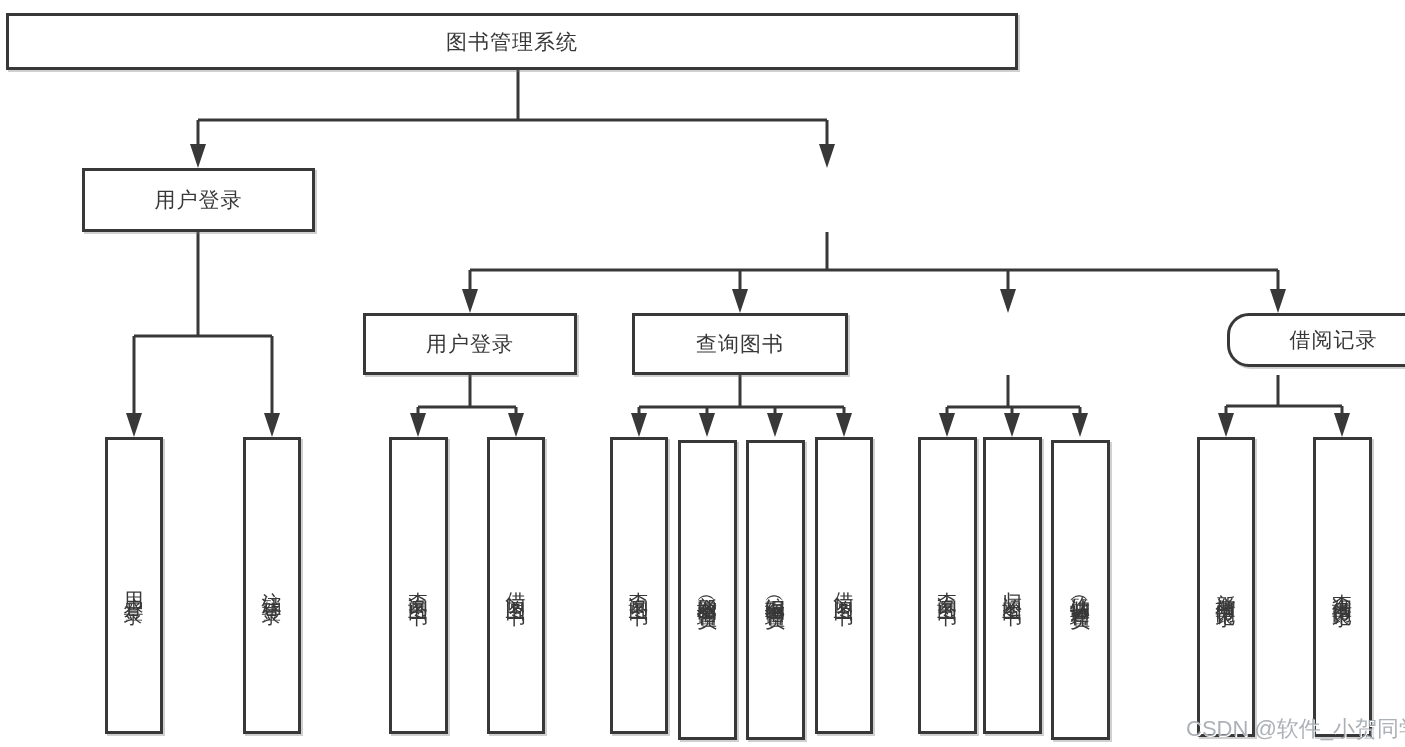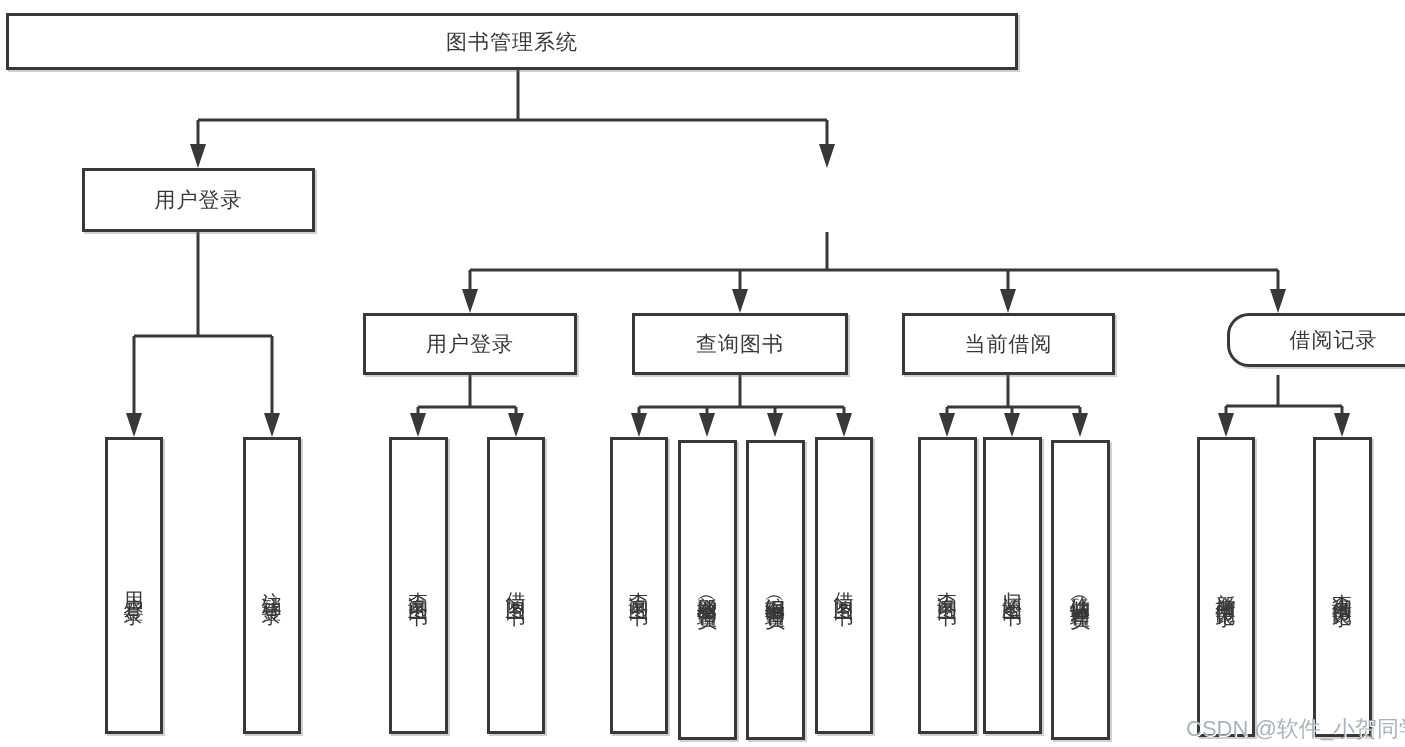--- a/index.html
+++ b/index.html
@@ -117,23 +117,20 @@
   <div class="box hbox" style="left:82px; top:168px; width:233px; height:64px;">
     <span>用户登录</span>
   </div>
 
   <div class="box hbox" style="left:363px; top:313px; width:214px; height:62px;">
     <span>用户登录</span>
   </div>
   <div class="box hbox" style="left:632px; top:313px; width:216px; height:62px;">
     <span>查询图书</span>
   </div>
-  <div class="box hbox" style="left:902px; top:313px; width:213px; height:62px;">
-    <span>当前借阅</span>
-  </div>
   <div class="box hbox" style="left:1227px; top:313px; width:213px; height:54px;border-radius:22px;">
     <span>借阅记录</span>
   </div>
 
   <div class="box vbox" style="left:105px; top:437px; width:58px; height:297px;">
     <span>用户登录</span>
   </div>
   <div class="box vbox" style="left:243px; top:437px; width:58px; height:297px;">
     <span>注销登录</span>
   </div>

